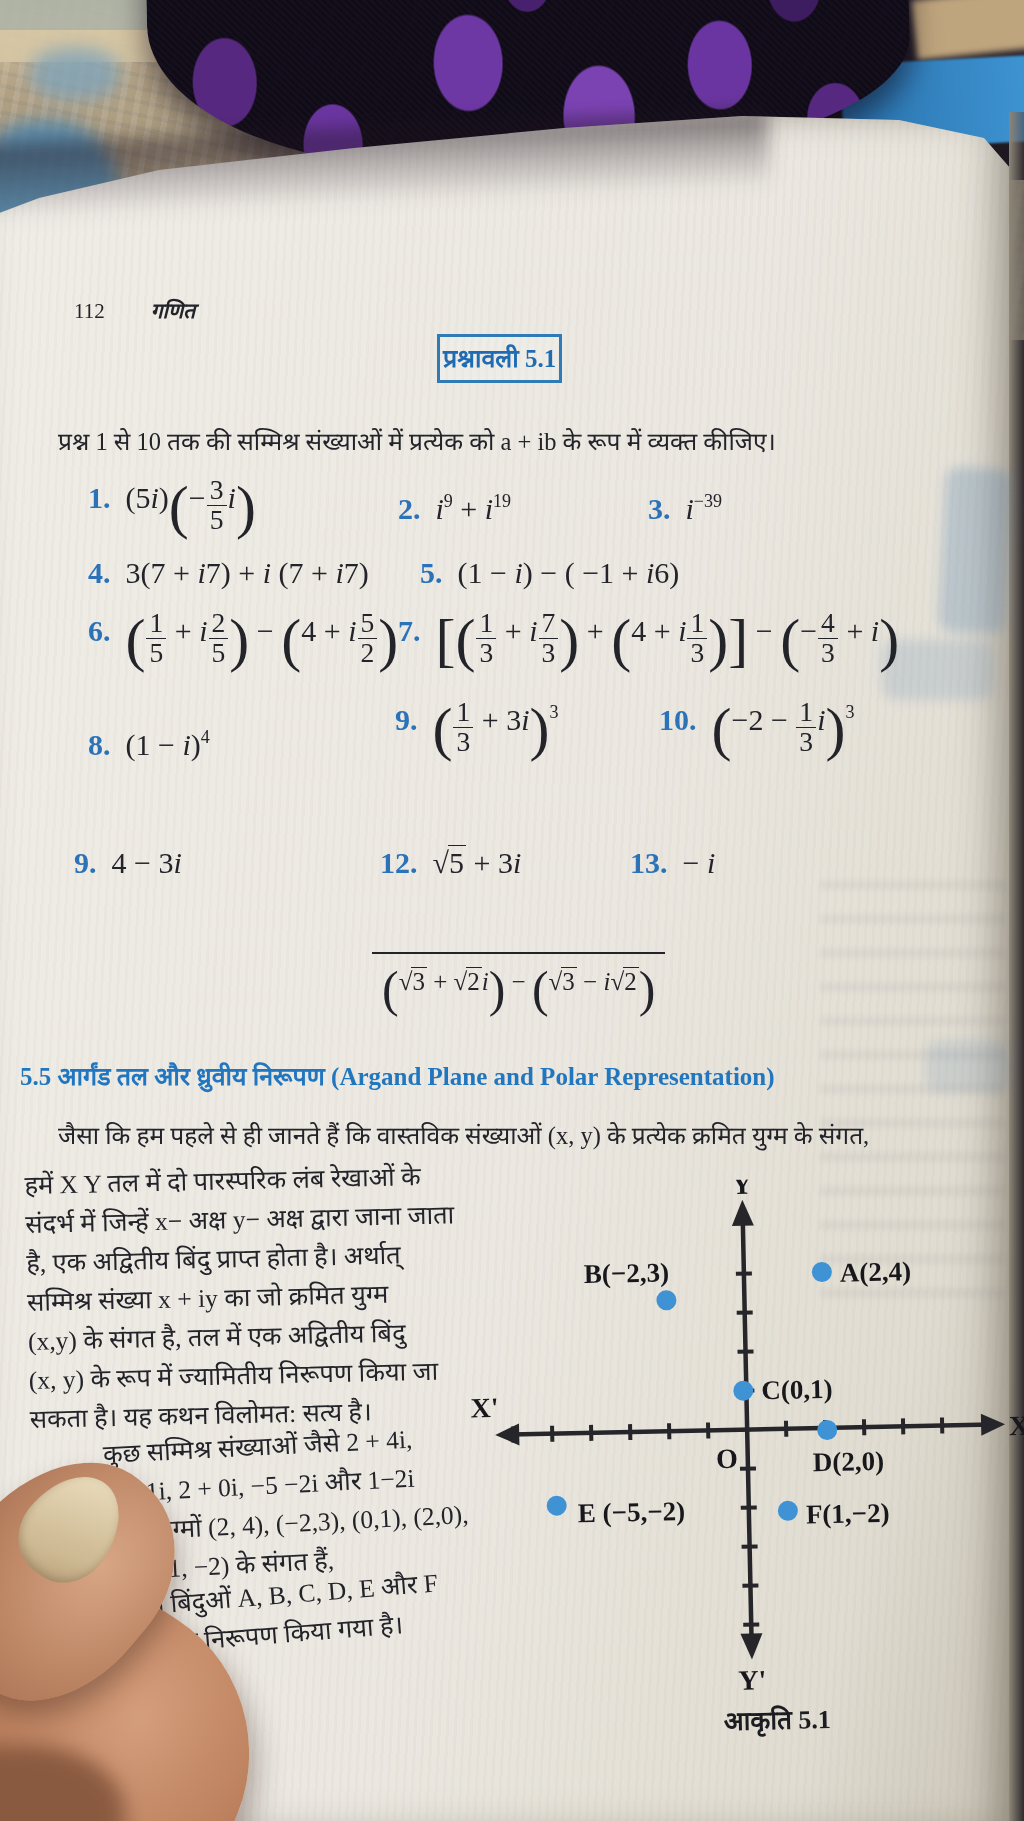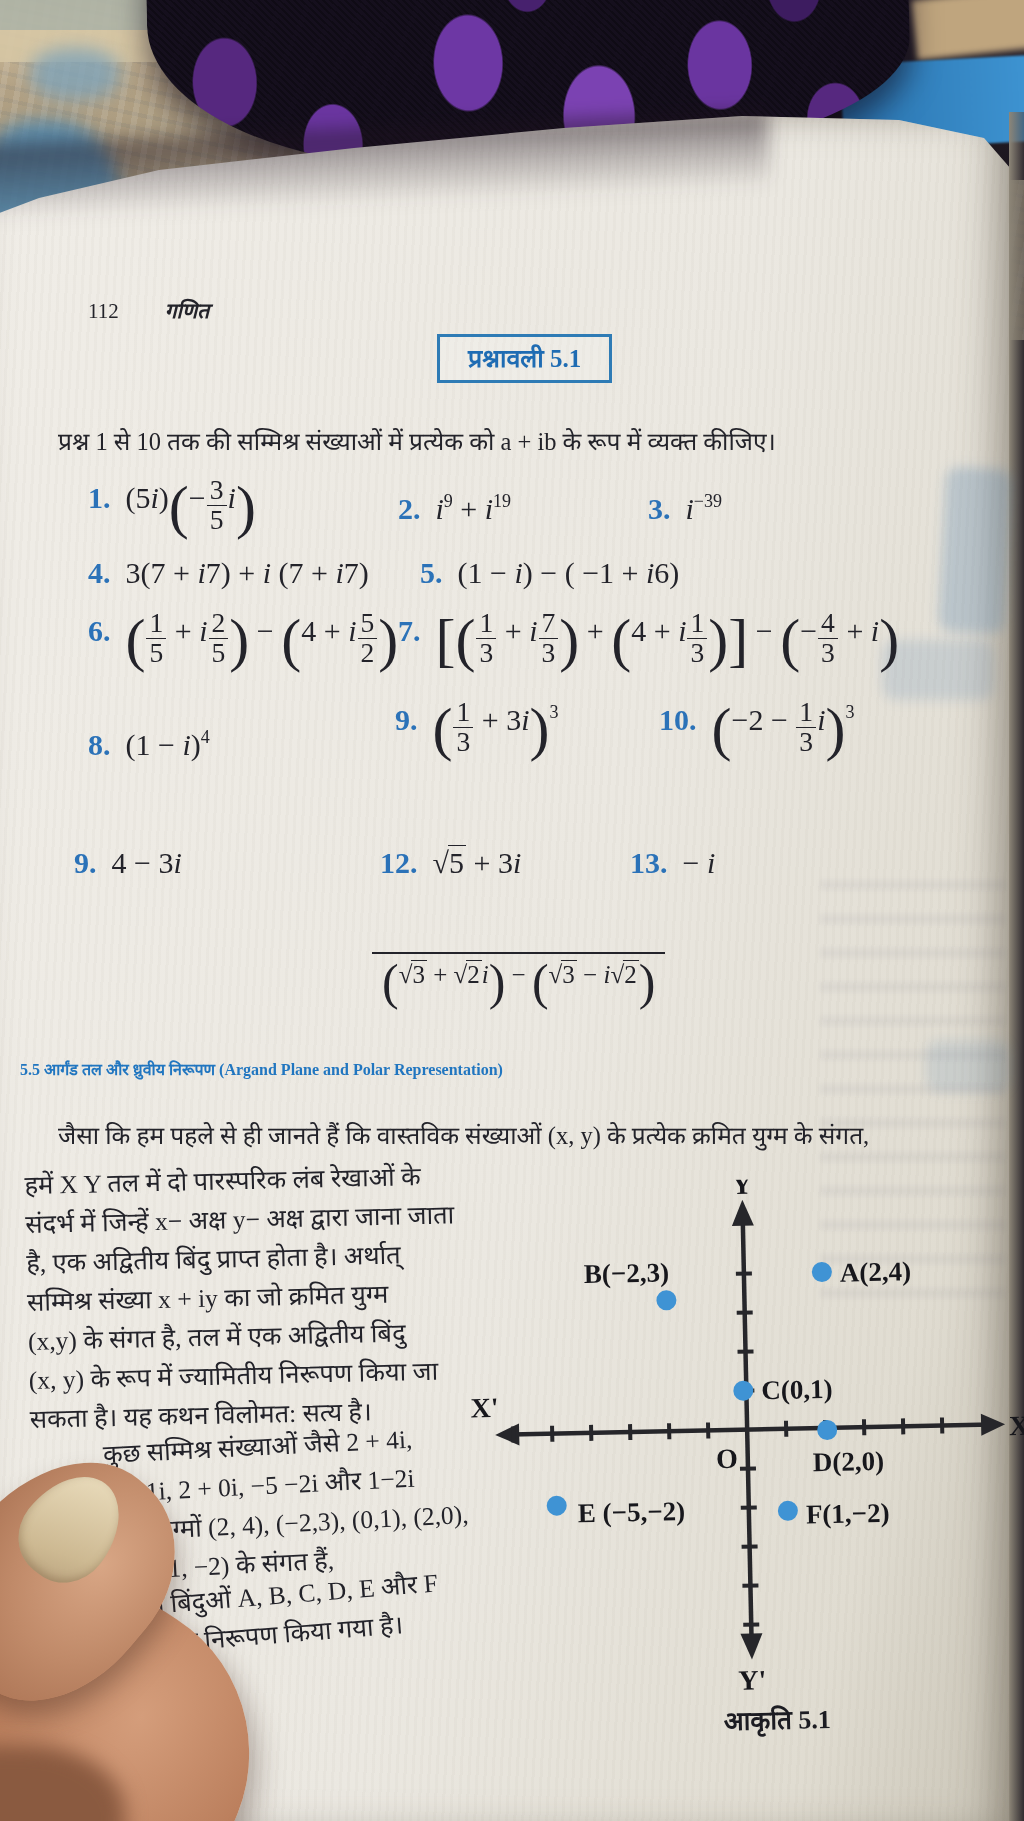--- a/index.html
+++ b/index.html
@@ -60,38 +60,38 @@
   .sm{position:absolute;z-index:5;filter:blur(6px);border-radius:14px;}
   .sm1{left:942px;top:468px;width:66px;height:165px;background:rgba(70,120,170,.26);transform:rotate(3deg);}
   .sm2{left:882px;top:640px;width:112px;height:60px;background:rgba(70,120,170,.17);}
   .sm3{left:926px;top:1040px;width:84px;height:52px;background:rgba(70,120,170,.14);}
   .bleed{position:absolute;left:820px;top:880px;width:185px;height:430px;z-index:5;filter:blur(2px);
     background:repeating-linear-gradient(180deg,rgba(95,95,115,.06) 0 10px,transparent 10px 34px);}
 
   
   .content{position:absolute;inset:0;z-index:6;color:#23232a;}
   .abs{position:absolute;white-space:nowrap;}
-  .hdr{left:88px;top:296px;font-size:21px;}
+  .hdr{left:74px;top:296px;font-size:21px;}
   .hdr .subj{margin-left:46px;font-style:italic;font-weight:700;}
   .exbox{left:437px;top:334px;border:3px solid #2e7bb5;color:#1f6cb3;font-weight:700;
-         font-size:25px;padding:3px 28px 6px;background:rgba(255,255,255,.15);}
+         font-size:25px;padding:3px 3px 6px;background:rgba(255,255,255,.15);}
   .intro{font-size:24.5px;}
   .i1{left:58px;top:424px;}
   .i2{left:56px;top:790px;}
   .prob{font-size:30px;}
   .prob .no{color:#2b72b8;font-weight:700;margin-right:15px;}
   #q1{left:88px;top:476px;}  #q2{left:398px;top:492px;} #q3{left:648px;top:492px;}
   #q4{left:88px;top:556px;}  #q5{left:420px;top:556px;}
   #q6{left:88px;top:609px;}  #q7{left:398px;top:609px;}
   #q8{left:88px;top:728px;}  #q9{left:395px;top:698px;} #q10{left:635px;top:698px;margin-left:24px;}
   #q11{left:74px;top:846px;} #q12{left:380px;top:846px;} #q13{left:630px;top:846px;}
   #q14row{left:74px;top:904px;font-size:24.5px;}
   #q14row .no{color:#2b72b8;font-weight:700;margin-right:15px;}
   #q14expr{left:372px;top:952px;font-size:25px;text-align:center;}
-  .heading55{left:20px;top:1058px;font-size:16px;font-weight:700;color:#2176c0;}
+  .heading55{left:20px;top:1058px;font-size:25px;font-weight:700;color:#2176c0;}
   .para1{left:58px;top:1118px;font-size:24.5px;}
   .leftcol{left:24px;top:1166px;font-size:25.5px;line-height:39px;
            transform:rotate(-1.3deg);transform-origin:0 0;}
   .leftcol div{white-space:nowrap;}
   .tilt2{transform:rotate(-1.6deg);transform-origin:0 0;}
   .tilt3{transform:rotate(-1.6deg);transform-origin:0 0;}
   .lindent{padding-left:72px;}
   .lneg{margin-left:-14px;}
 
   
@@ -99,21 +99,21 @@
   .bp{font-size:2.0em;line-height:.9;vertical-align:-0.32em;font-weight:300;}
   .frac{display:inline-block;vertical-align:-0.75em;text-align:center;line-height:1.05;
         font-size:.92em;margin:0 1px;}
   .fn{display:block;padding:0 3px;}
   .fd{display:block;border-top:1.7px solid #23232a;padding:0 3px;}
   .msup{vertical-align:.65em;font-size:.6em;line-height:0;}
   .sqrt{white-space:nowrap;}
   .rsign{font-style:normal;margin-right:-1px;}
   .rad{border-top:1.8px solid #23232a;padding:0 2px 0 1px;}
   .bfn{display:block;padding:0 10px 7px;}
-  .bfd{display:block;border-top:2.2px solid #23232a;padding:6px 10px 0;}
+  .bfd{display:block;border-top:2.2px solid #23232a;padding:13px 10px 0;}
 
   
   .figure{position:absolute;left:420px;top:1180px;width:620px;height:580px;z-index:6;
           transform:rotate(-1.2deg);}
   .axlabel{font-family:"Liberation Serif",serif;font-size:28px;font-weight:700;fill:#17171c;}
   .ptlabel{font-family:"Liberation Serif",serif;font-size:27px;font-weight:700;fill:#17171c;}
   .figcaption{font-family:"Liberation Serif",serif;font-size:26px;font-weight:700;fill:#1c1c22;}
 
   
   .finger{position:absolute;z-index:40;}

